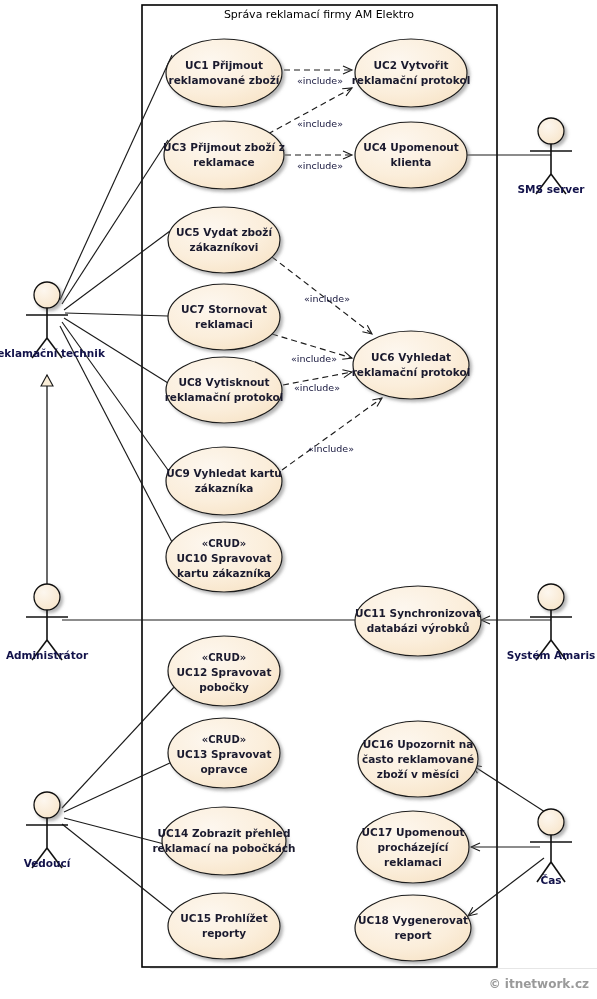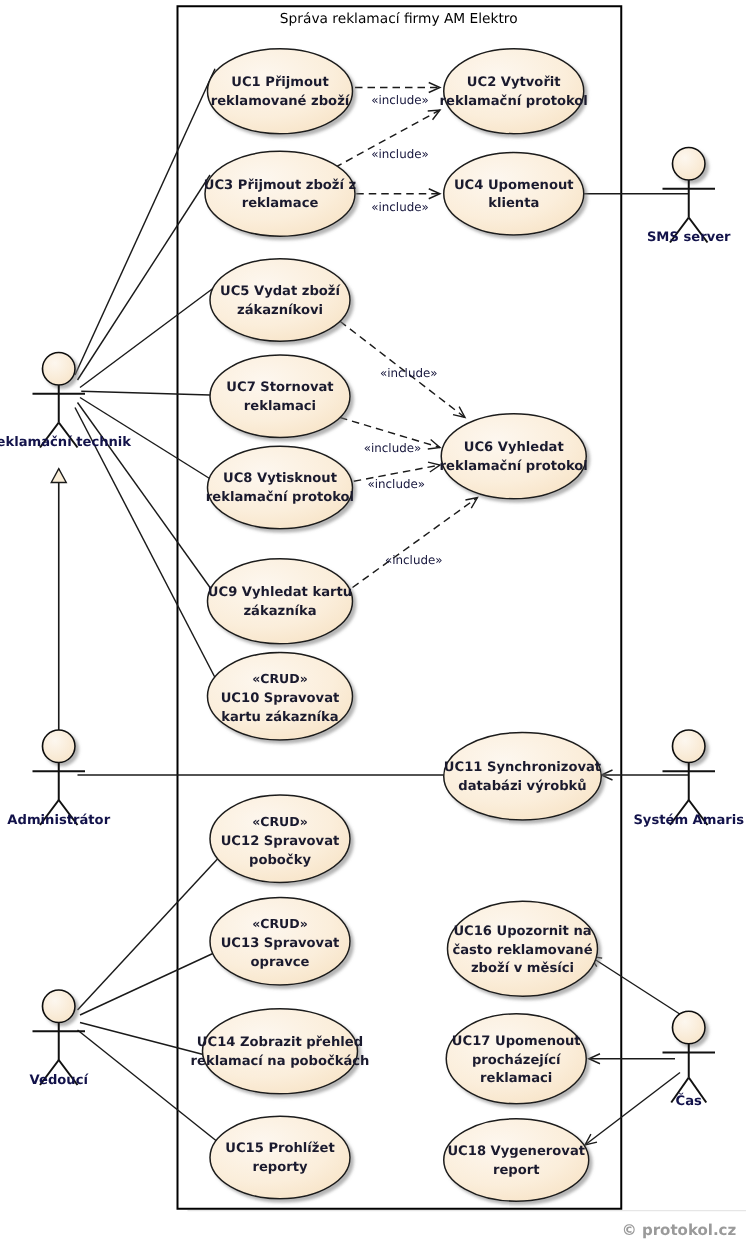--- a/index.html
+++ b/index.html
@@ -261,13 +261,13 @@
         <line x1="530" y1="842" x2="572" y2="842" stroke="#111" stroke-width="1.6"></line>
         <line x1="551" y1="862" x2="537" y2="882" stroke="#111" stroke-width="1.6"></line>
         <line x1="551" y1="862" x2="565" y2="882" stroke="#111" stroke-width="1.6"></line>
       </g>
       <text class="actor-label" x="551" y="881">Čas</text>
     </g>
   </g>
 </svg>
 
 <div class="wm-rule"></div>
-<div class="wm">© protokol.cz</div>
+<div class="wm">© itnetwork.cz</div>
 
 </body></html>

